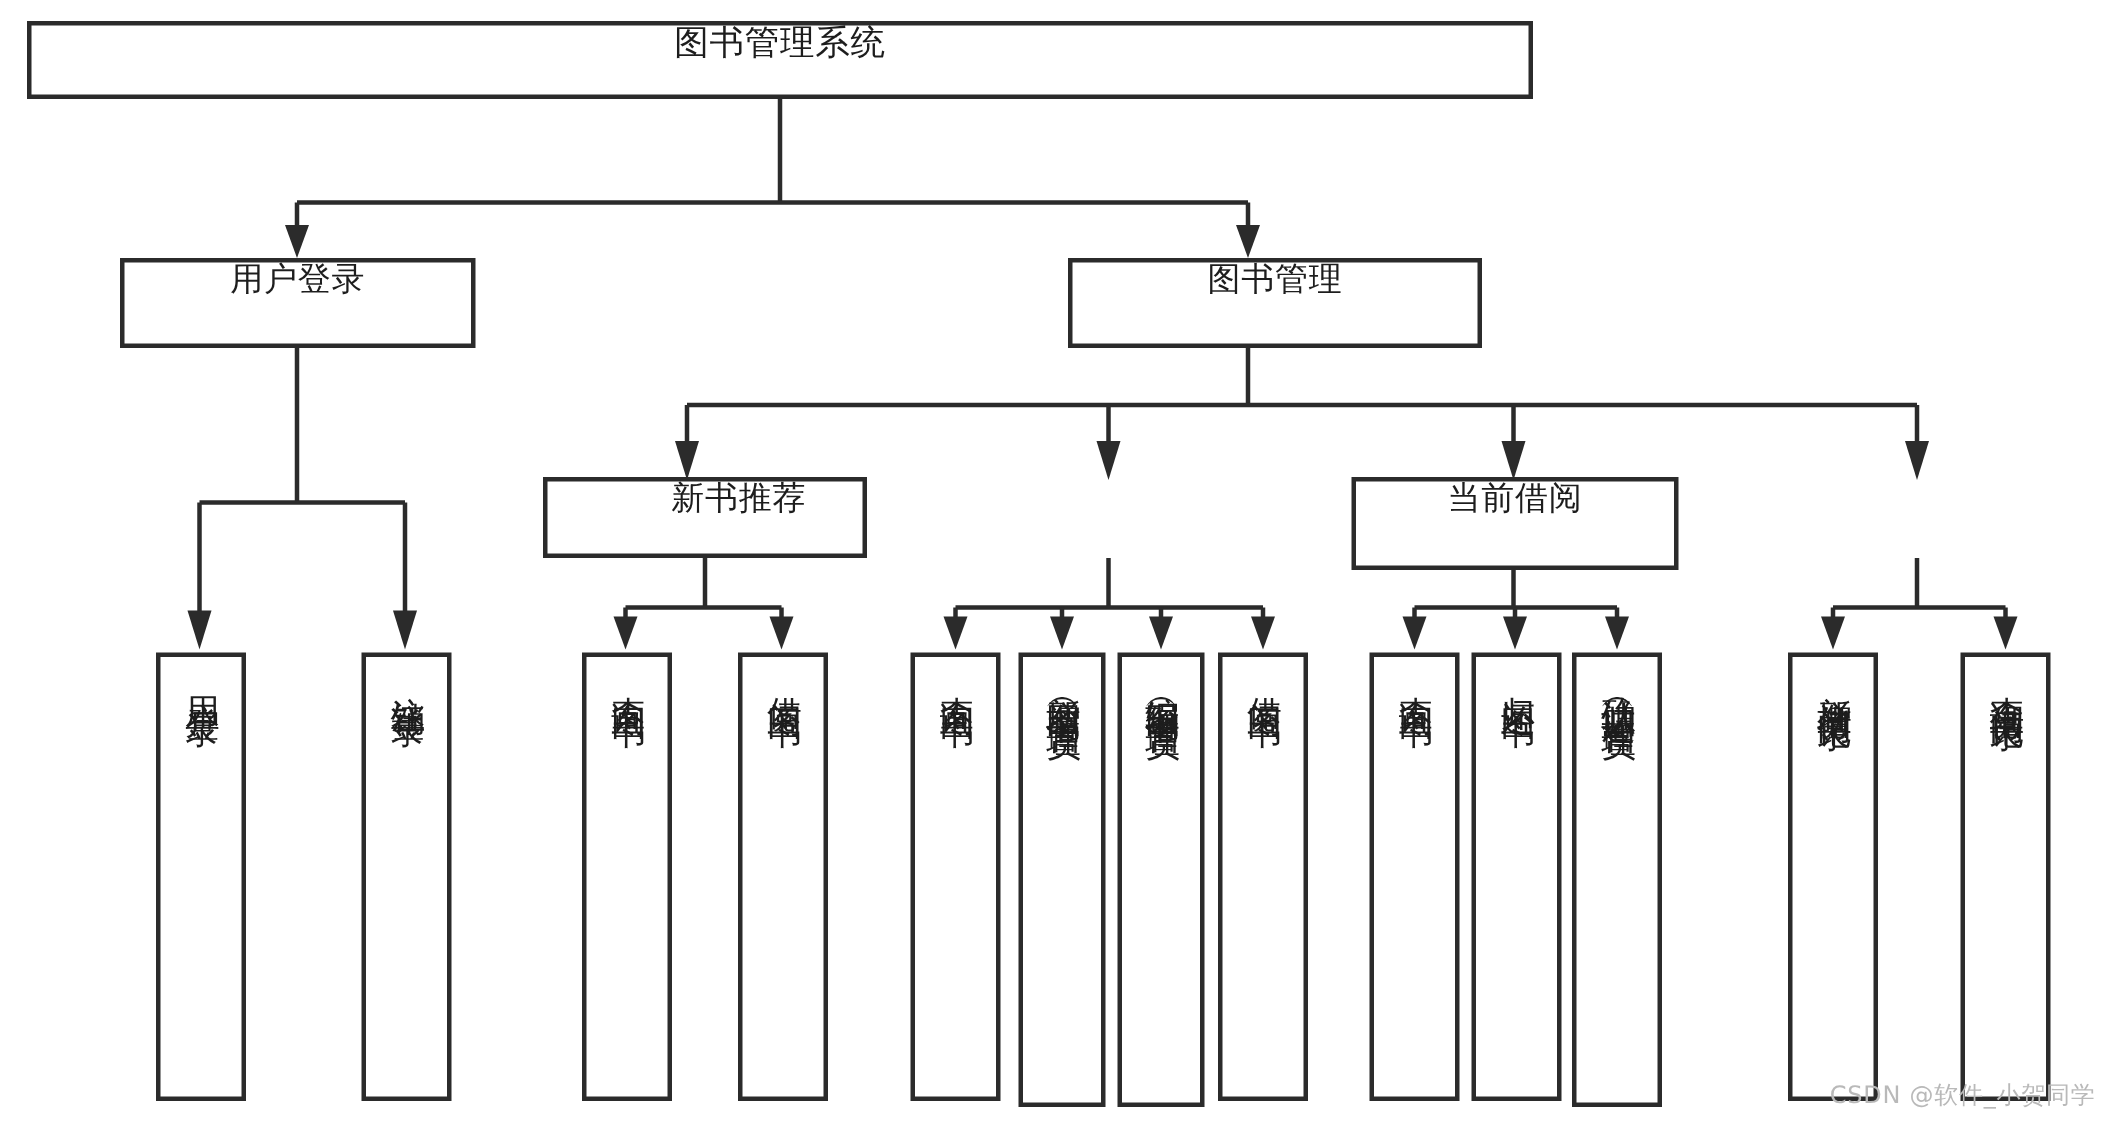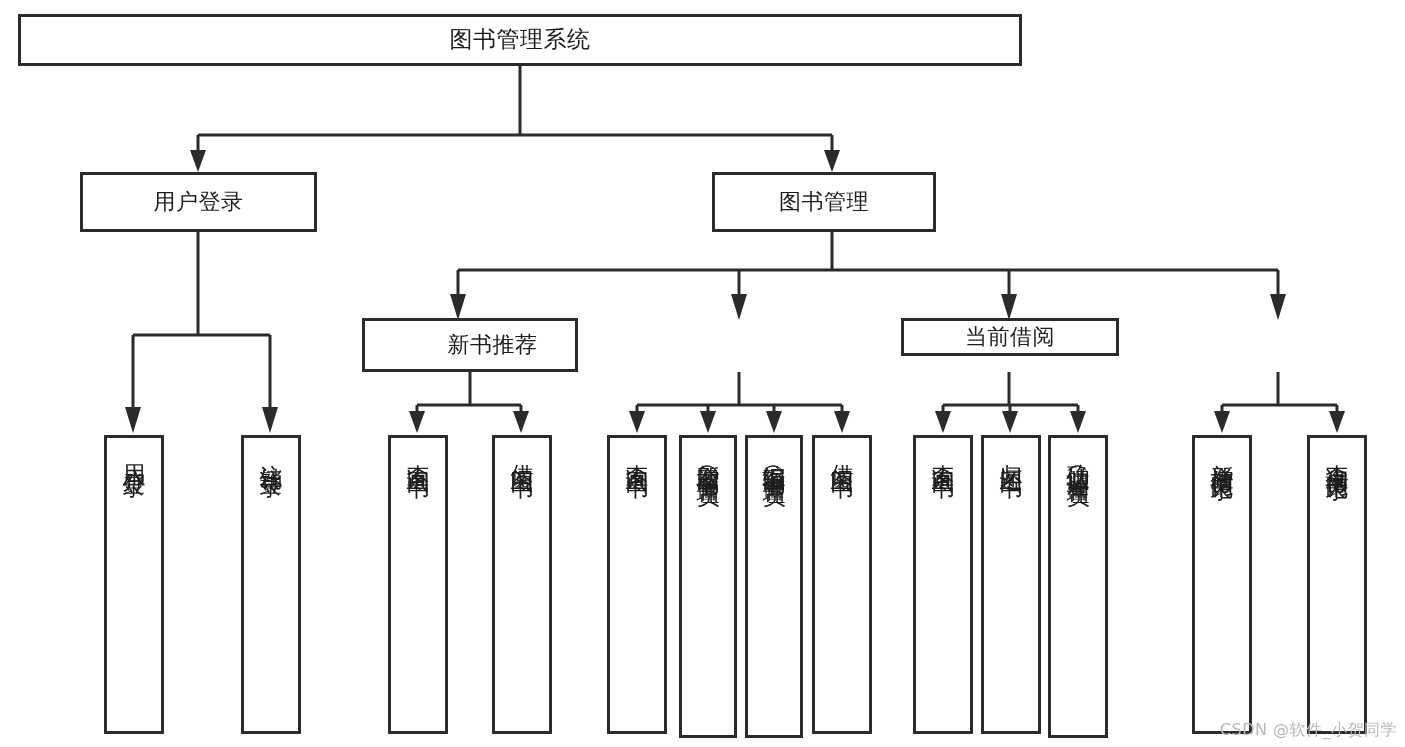--- a/index.html
+++ b/index.html
@@ -35,21 +35,20 @@
   #connectors polygon {
     fill: #2b2b2b;
   }
   
   .node {
     position: absolute;
     box-sizing: border-box;
     border: 3px solid #2b2b2b;
     background: #ffffff;
     display: flex;
-    align-items: center;
     justify-content: center;
     color: #1d1d1d;
   }
   .node .label {
     text-align: center;
     line-height: 1.12;
     white-space: nowrap;
   }
   
   .node.h .label {
@@ -157,30 +156,30 @@
   </svg>
 
   <div class="node h root" style="left:18px; top:14px; width:1004px; height:52px;">
     <span class="label">图书管理系统</span>
   </div>
 
   <div class="node h" style="left:80px; top:172px; width:237px; height:60px;">
     <span class="label">用户登录</span>
   </div>
 
-  <div class="node h" style="left:712px; top:172px; width:224px; height:60px;">
+  <div class="node h" style="left:712px; top:172px; width:276px; height:60px;">
     <span class="label">图书管理</span>
   </div>
 
   <div class="node h" style="left:362px; top:318px; width:216px; height:54px;padding-left:45px;">
     <span class="label">新书推荐</span>
   </div>
 
 
-  <div class="node h" style="left:901px; top:318px; width:218px; height:38px;">
+  <div class="node h" style="left:901px; top:318px; width:218px; height:62px;">
     <span class="label">当前借阅</span>
   </div>
 
 
   <div class="node v" style="left:104px; top:435px; width:60px; height:299px;">
     <span class="label">用户登录</span>
   </div>
 
   <div class="node v" style="left:241px; top:435px; width:60px; height:299px;">
     <span class="label">注销登录</span>

